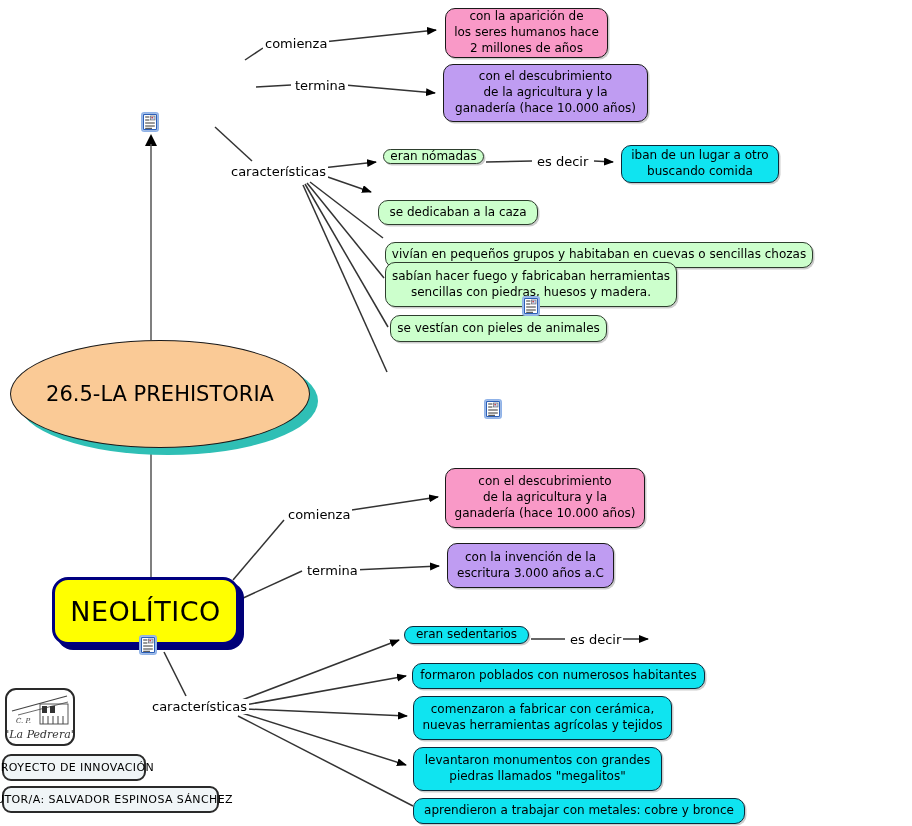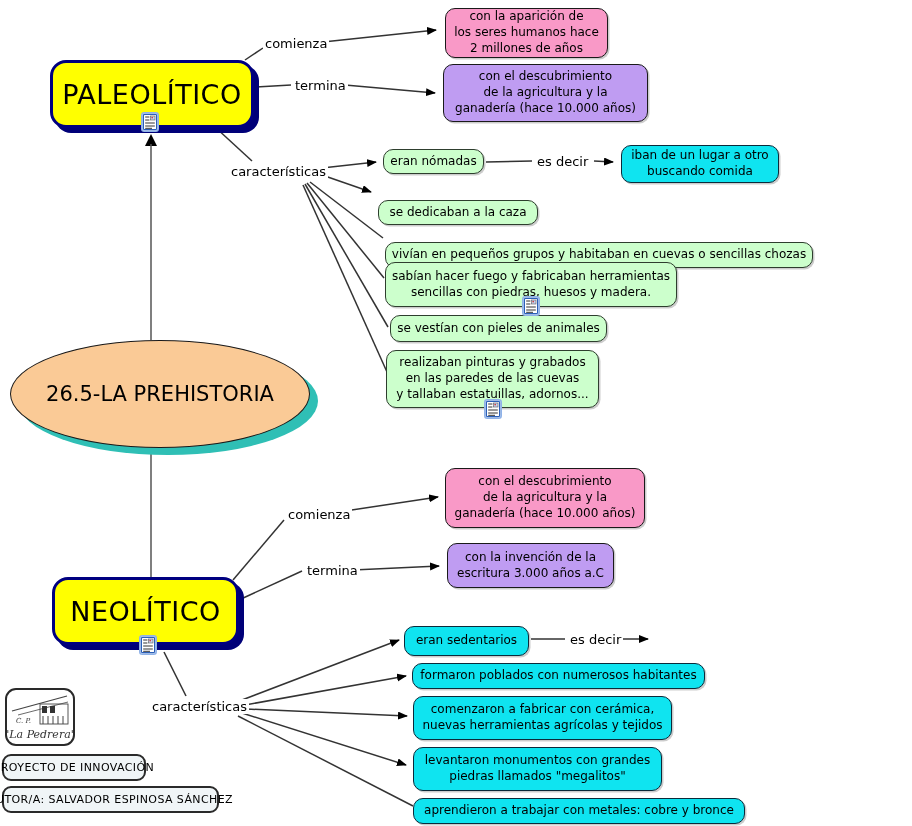--- a/index.html
+++ b/index.html
@@ -89,65 +89,59 @@
 
       <line x1="531" y1="639" x2="565" y2="639"></line>
       <line x1="621" y1="639" x2="648" y2="639" marker-end="url(#arr)"></line>
     </g>
   </svg>
 
   <div class="ellipse" style="left:10px;top:340px;width:300px;height:108px;">
     <span>26.5-LA PREHISTORIA</span>
   </div>
 
-  <div class="topic" style="left:50px;top:60px;width:204px;height:68px;">
-    <span>PALEOLÍTICO</span>
-  </div>
 
   <div class="linklabel" style="left:263px;top:36px;">comienza</div>
   <div class="linklabel" style="left:293px;top:78px;">termina</div>
   <div class="linklabel" style="left:229px;top:164px;">características</div>
   <div class="linklabel" style="left:535px;top:154px;">es decir</div>
 
   <div class="cbox pink" style="left:445px;top:8px;width:163px;height:50px;">con la aparición de
 los seres humanos hace
 2 millones de años</div>
   <div class="cbox purple" style="left:443px;top:64px;width:205px;height:58px;">con el descubrimiento
 de la agricultura y la
 ganadería (hace 10.000 años)</div>
 
-  <div class="cbox green" style="left:383px;top:149px;width:101px;height:25px;">eran nómadas</div>
+  <div class="cbox green" style="left:383px;top:149px;width:101px;height:15px;">eran nómadas</div>
   <div class="cbox green" style="left:378px;top:188px;width:160px;height:25px;margin-top:12px;">se dedicaban a la caza</div>
   <div class="cbox green" style="left:385px;top:242px;width:428px;height:26px;">vivían en pequeños grupos y habitaban en cuevas o sencillas chozas</div>
   <div class="cbox green" style="left:385px;top:262px;width:292px;height:45px;">sabían hacer fuego y fabricaban herramientas
 sencillas con piedras, huesos y madera.</div>
   <div class="cbox green" style="left:390px;top:315px;width:217px;height:27px;">se vestían con pieles de animales</div>
-  <div class="cbox green" style="left:386px;top:350px;width:213px;height:58px;">realizaban pinturas y grabados
-en las paredes de las cuevas
-y tallaban estatuillas, adornos...</div>
 
   <div class="cbox cyan" style="left:621px;top:145px;width:158px;height:38px;">iban de un lugar a otro
 buscando comida</div>
 
   <div class="topic" style="left:52px;top:577px;width:187px;height:68px;">
     <span>NEOLÍTICO</span>
   </div>
 
   <div class="linklabel" style="left:286px;top:507px;">comienza</div>
   <div class="linklabel" style="left:305px;top:563px;">termina</div>
   <div class="linklabel" style="left:150px;top:699px;">características</div>
   <div class="linklabel" style="left:568px;top:632px;">es decir</div>
 
   <div class="cbox pink" style="left:445px;top:468px;width:200px;height:60px;">con el descubrimiento
 de la agricultura y la
 ganadería (hace 10.000 años)</div>
   <div class="cbox purple" style="left:447px;top:543px;width:167px;height:45px;">con la invención de la
 escritura 3.000 años a.C</div>
 
-  <div class="cbox cyan" style="left:404px;top:626px;width:125px;height:30px;">eran sedentarios</div>
+  <div class="cbox cyan" style="left:404px;top:626px;width:125px;height:18px;">eran sedentarios</div>
   <div class="cbox cyan" style="left:412px;top:663px;width:293px;height:26px;">formaron poblados con numerosos habitantes</div>
   <div class="cbox cyan" style="left:413px;top:696px;width:259px;height:44px;">comenzaron a fabricar con cerámica,
 nuevas herramientas agrícolas y tejidos</div>
   <div class="cbox cyan" style="left:413px;top:747px;width:249px;height:44px;">levantaron monumentos con grandes
 piedras llamados "megalitos"</div>
   <div class="cbox cyan" style="left:413px;top:798px;width:332px;height:26px;">aprendieron a trabajar con metales: cobre y bronce</div>
 
 
   <svg class="res-icon" style="left:141px;top:112px;" viewBox="0 0 18 20">
     <rect x="0.8" y="0.8" width="16.4" height="18.4" rx="2.5" fill="#fff" stroke="#8FB2E8" stroke-width="1.6"></rect>

